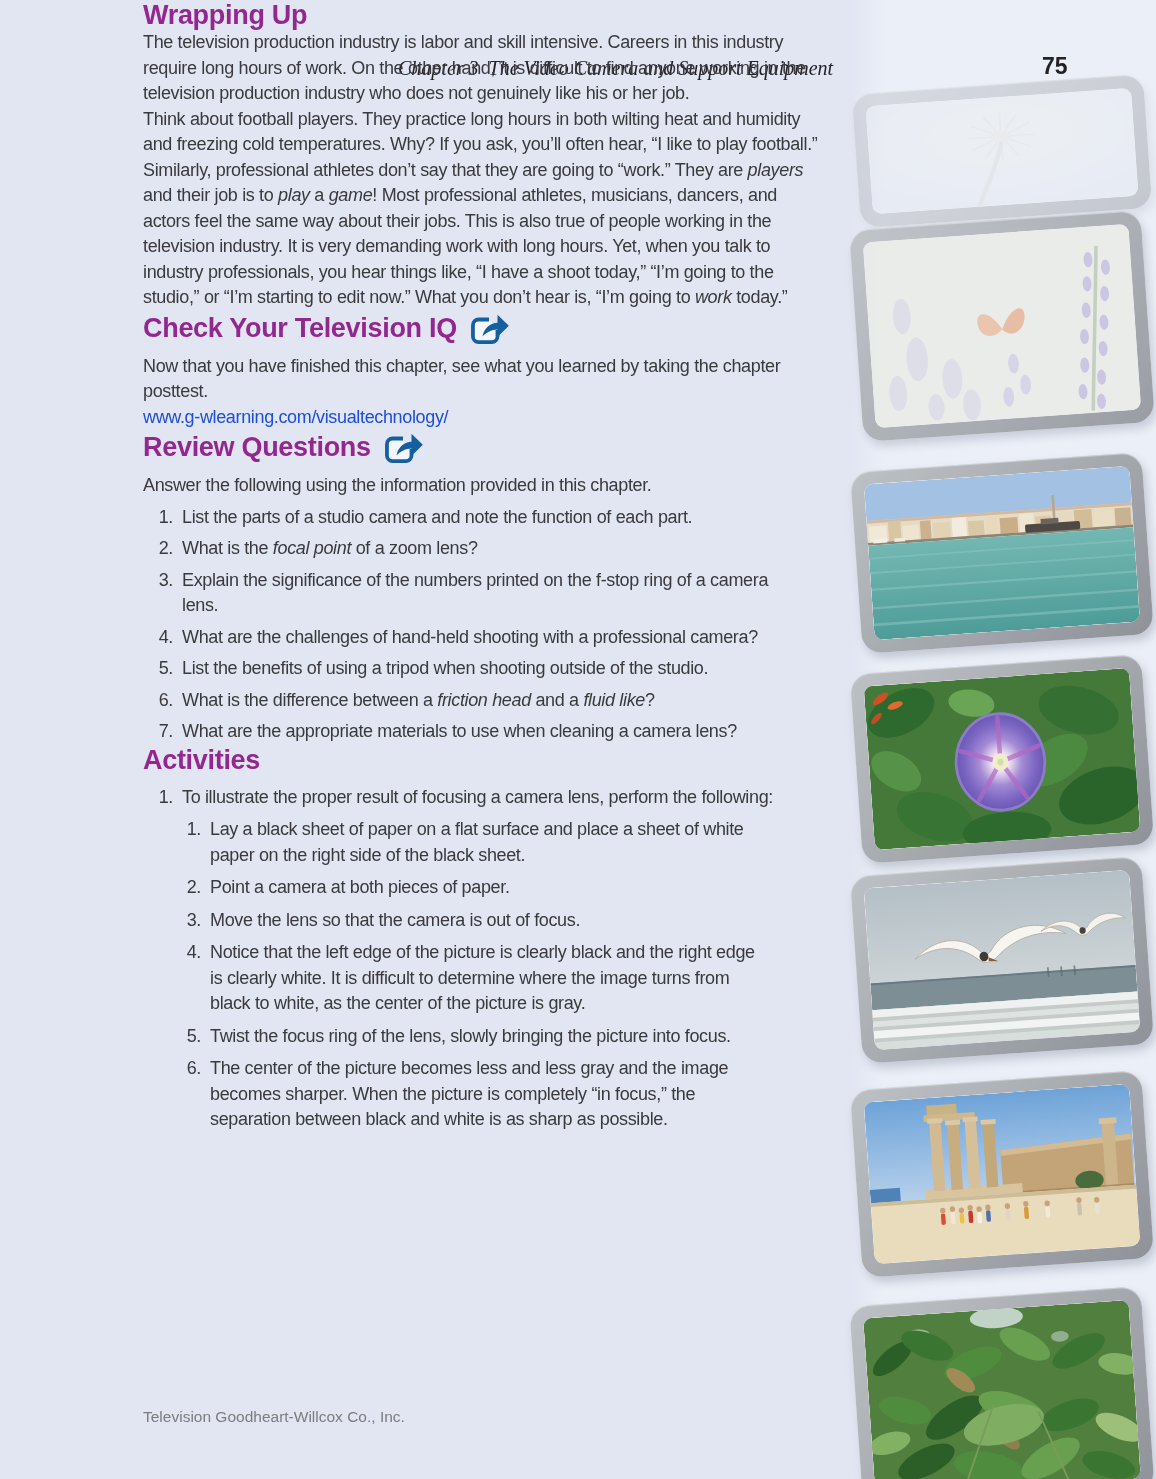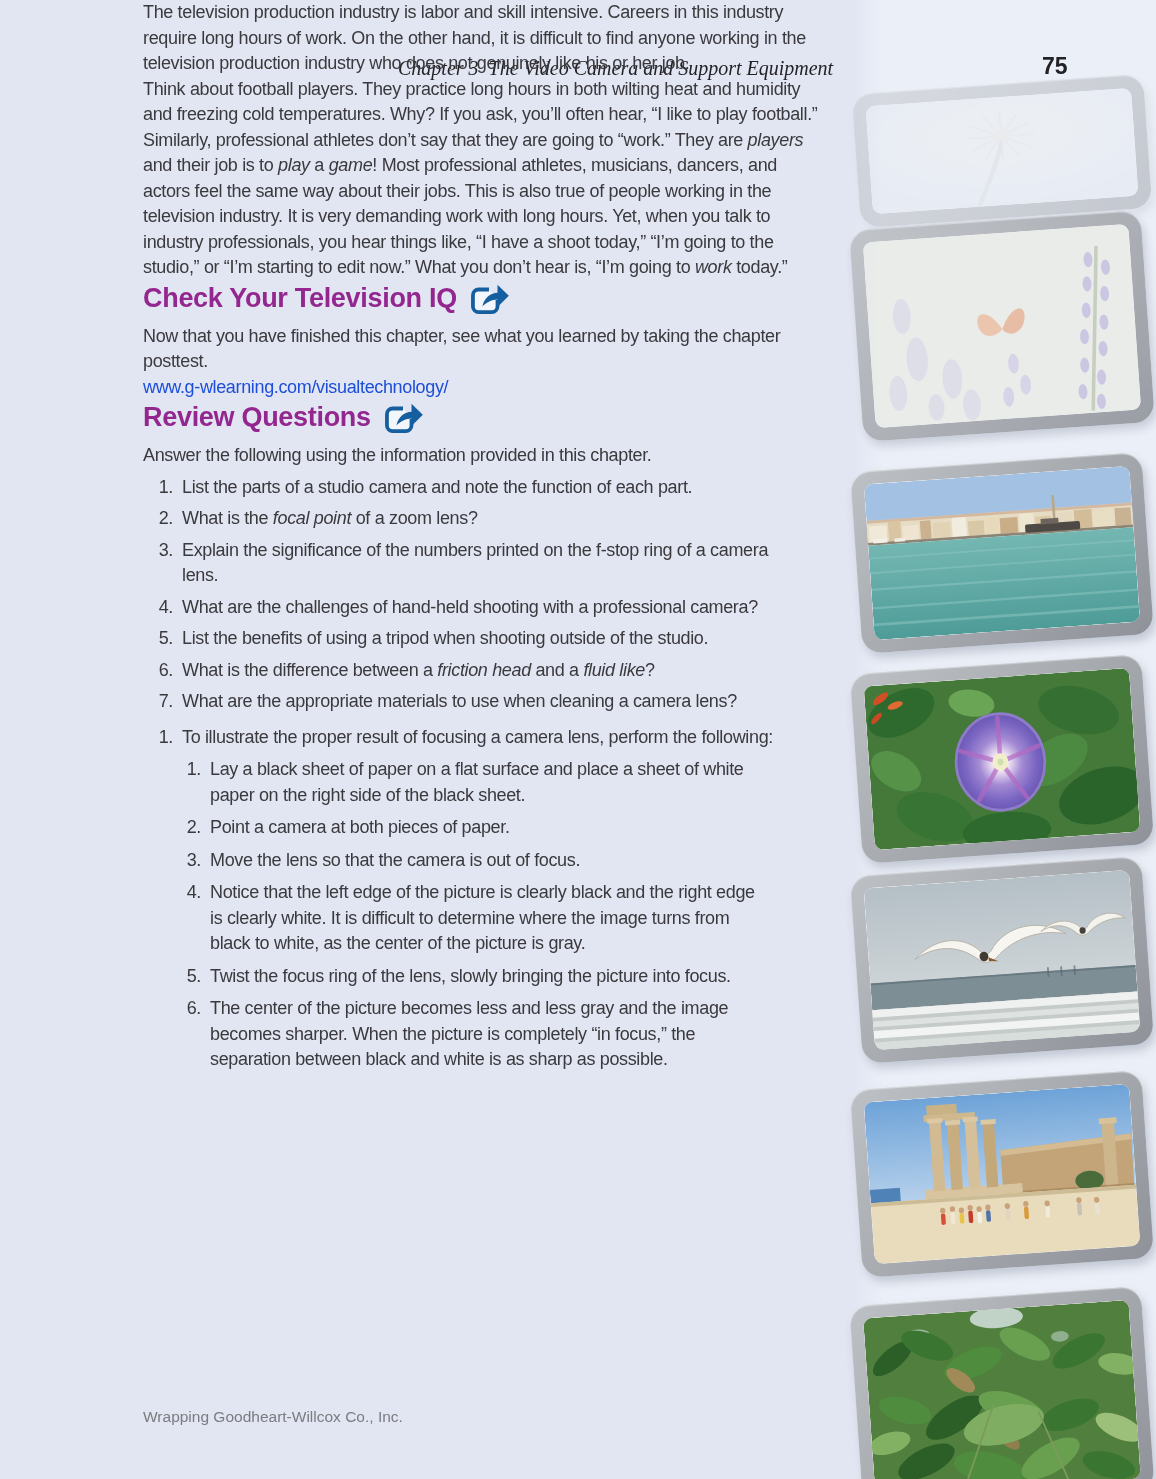--- a/index.html
+++ b/index.html
@@ -63,20 +63,23 @@
 
   <div class="photo-strip"></div>
 
   <div class="runhead">
     <span>Chapter 3</span><span class="title">The Video Camera and Support Equipment</span>
   </div>
   <div class="pagenum">75</div>
 
   <div class="main">
 
+    <h2 class="mt-heading1">
+      <span>Wrapping Up</span>
+    </h2>
     <p class="mt-para1">The television production industry is labor and skill intensive. Careers in this industry require long hours of work. On the other hand, it is difficult to find anyone working in the television production industry who does not genuinely like his or her job.</p>
     <p>Think about football players. They practice long hours in both wilting heat and humidity and freezing cold temperatures. Why? If you ask, you’ll often hear, “I like to play football.” Similarly, professional athletes don’t say that they are going to “work.” They are <i>players</i> and their job is to <i>play</i> a <i>game</i>! Most professional athletes, musicians, dancers, and actors feel the same way about their jobs. This is also true of people working in the television industry. It is very demanding work with long hours. Yet, when you talk to industry professionals, you hear things like, “I have a shoot today,” “I’m going to the studio,” or “I’m starting to edit now.” What you don’t hear is, “I’m going to <i>work</i> today.”</p>
 
     <h2 class="mt-heading">
       <span>Check Your Television IQ</span>
       <svg class="icon-ext" viewBox="0 0 42 36">
         <path d="M21,9 H10 c-3.3,0 -6,2.7 -6,6 v12 c0,3.3 2.7,6 6,6 h14 c3.3,0 6,-2.7 6,-6 v-7" fill="#f3f6fb" stroke="#155fa0" stroke-width="4"></path>
         <path d="M14,27 C16,17.5 23,12.5 30,12.5 V4 L42,15.5 L30,27.5 V19.5 C24.5,19.5 18,22.5 14,27 Z" fill="#155fa0"></path>
       </svg>
     </h2>
@@ -118,20 +121,23 @@
       <div class="li">
         <span class="num">6.</span>
         <span class="txt">What is the difference between a <i>friction head</i> and a <i>fluid like</i>?</span>
       </div>
       <div class="li">
         <span class="num">7.</span>
         <span class="txt">What are the appropriate materials to use when cleaning a camera lens?</span>
       </div>
     </div>
 
+    <h2 class="mt-heading">
+      <span>Activities</span>
+    </h2>
 
     <div class="qlist" style="margin-top:10px;">
       <div class="li">
         <span class="num">1.</span>
         <span class="txt">To illustrate the proper result of focusing a camera lens, perform the following:</span>
       </div>
       <div class="sublist">
         <div class="li">
           <span class="num">1.</span>
           <span class="txt">Lay a black sheet of paper on a flat surface and place a sheet of white paper on the right side of the black sheet.</span>
@@ -153,21 +159,21 @@
           <span class="txt">Twist the focus ring of the lens, slowly bringing the picture into focus.</span>
         </div>
         <div class="li">
           <span class="num">6.</span>
           <span class="txt">The center of the picture becomes less and less gray and the image becomes sharper. When the picture is completely “in focus,” the separation between black and white is as sharp as possible.</span>
         </div>
       </div>
     </div>
   </div>
 
-  <div class="footer">Wrapping Goodheart-Willcox Co., Inc.</div>
+  <div class="footer">Television Goodheart-Willcox Co., Inc.</div>
 
   <div class="frame" id="f1">
     <div class="photo">
       <svg class="scene" viewBox="0 0 300 170" preserveAspectRatio="none">
         <defs>
             <radialGradient id="dg" cx="50%" cy="35%" r="70%">
           <stop offset="0%" stop-color="#f7f3e4"></stop>
               <stop offset="55%" stop-color="#eef0ea"></stop>
           <stop offset="100%" stop-color="#dde4f0"></stop>
             </radialGradient>

